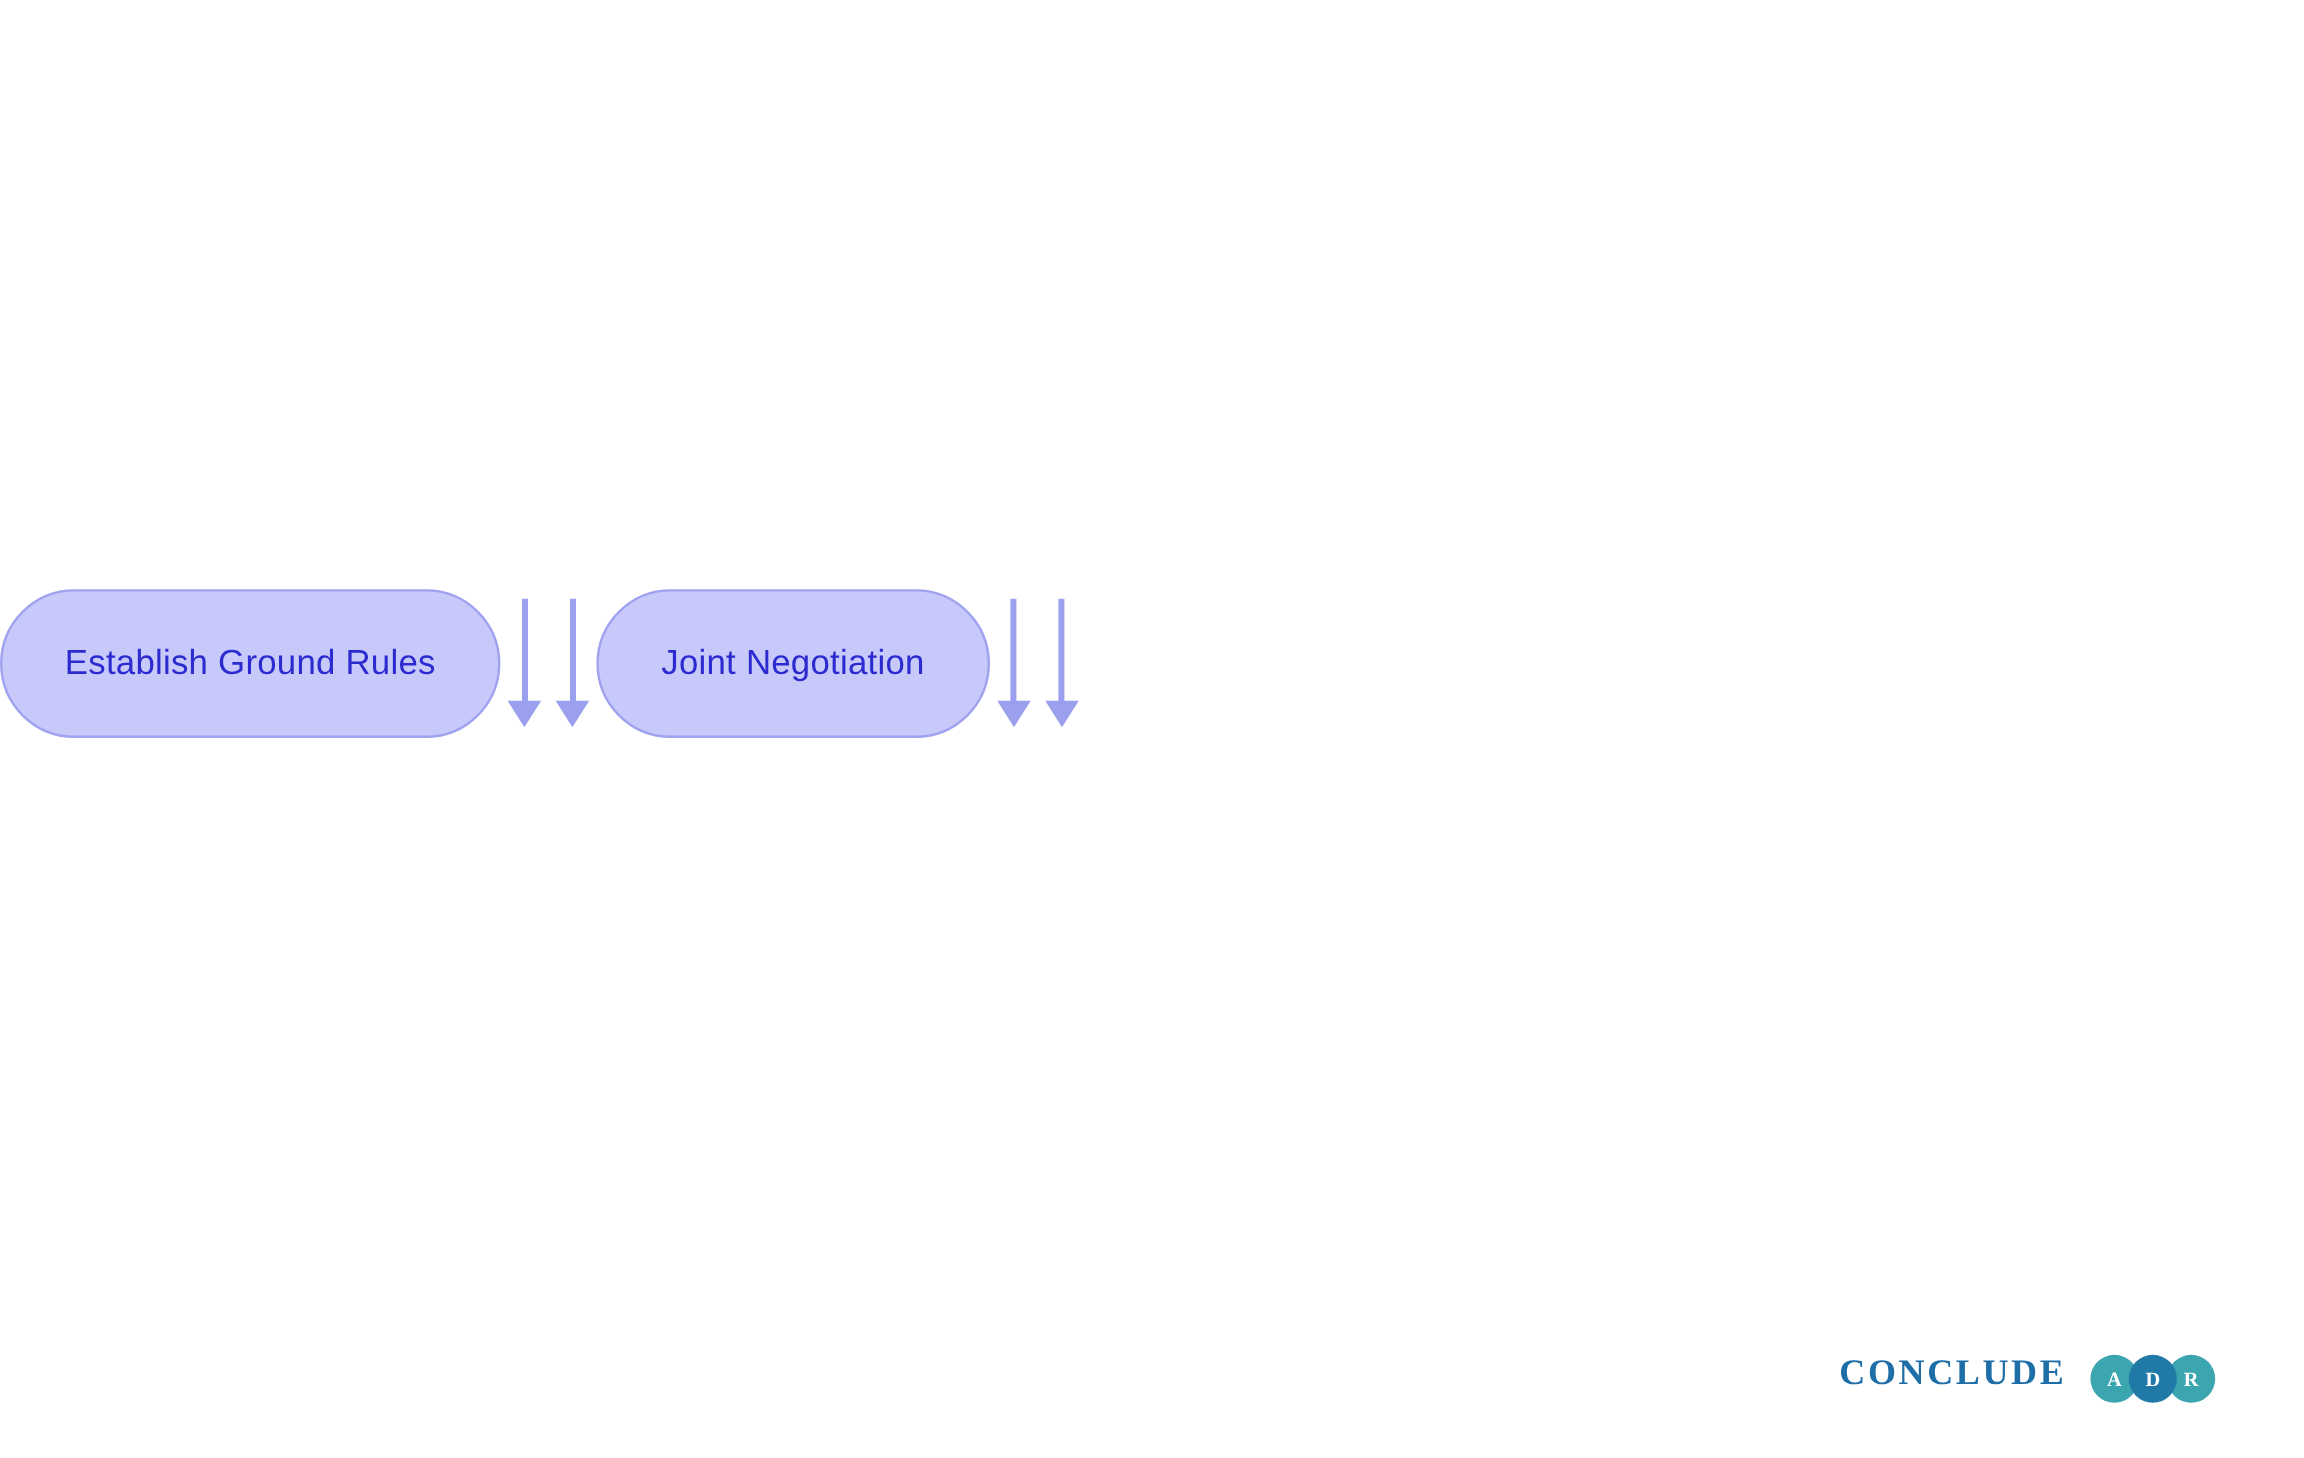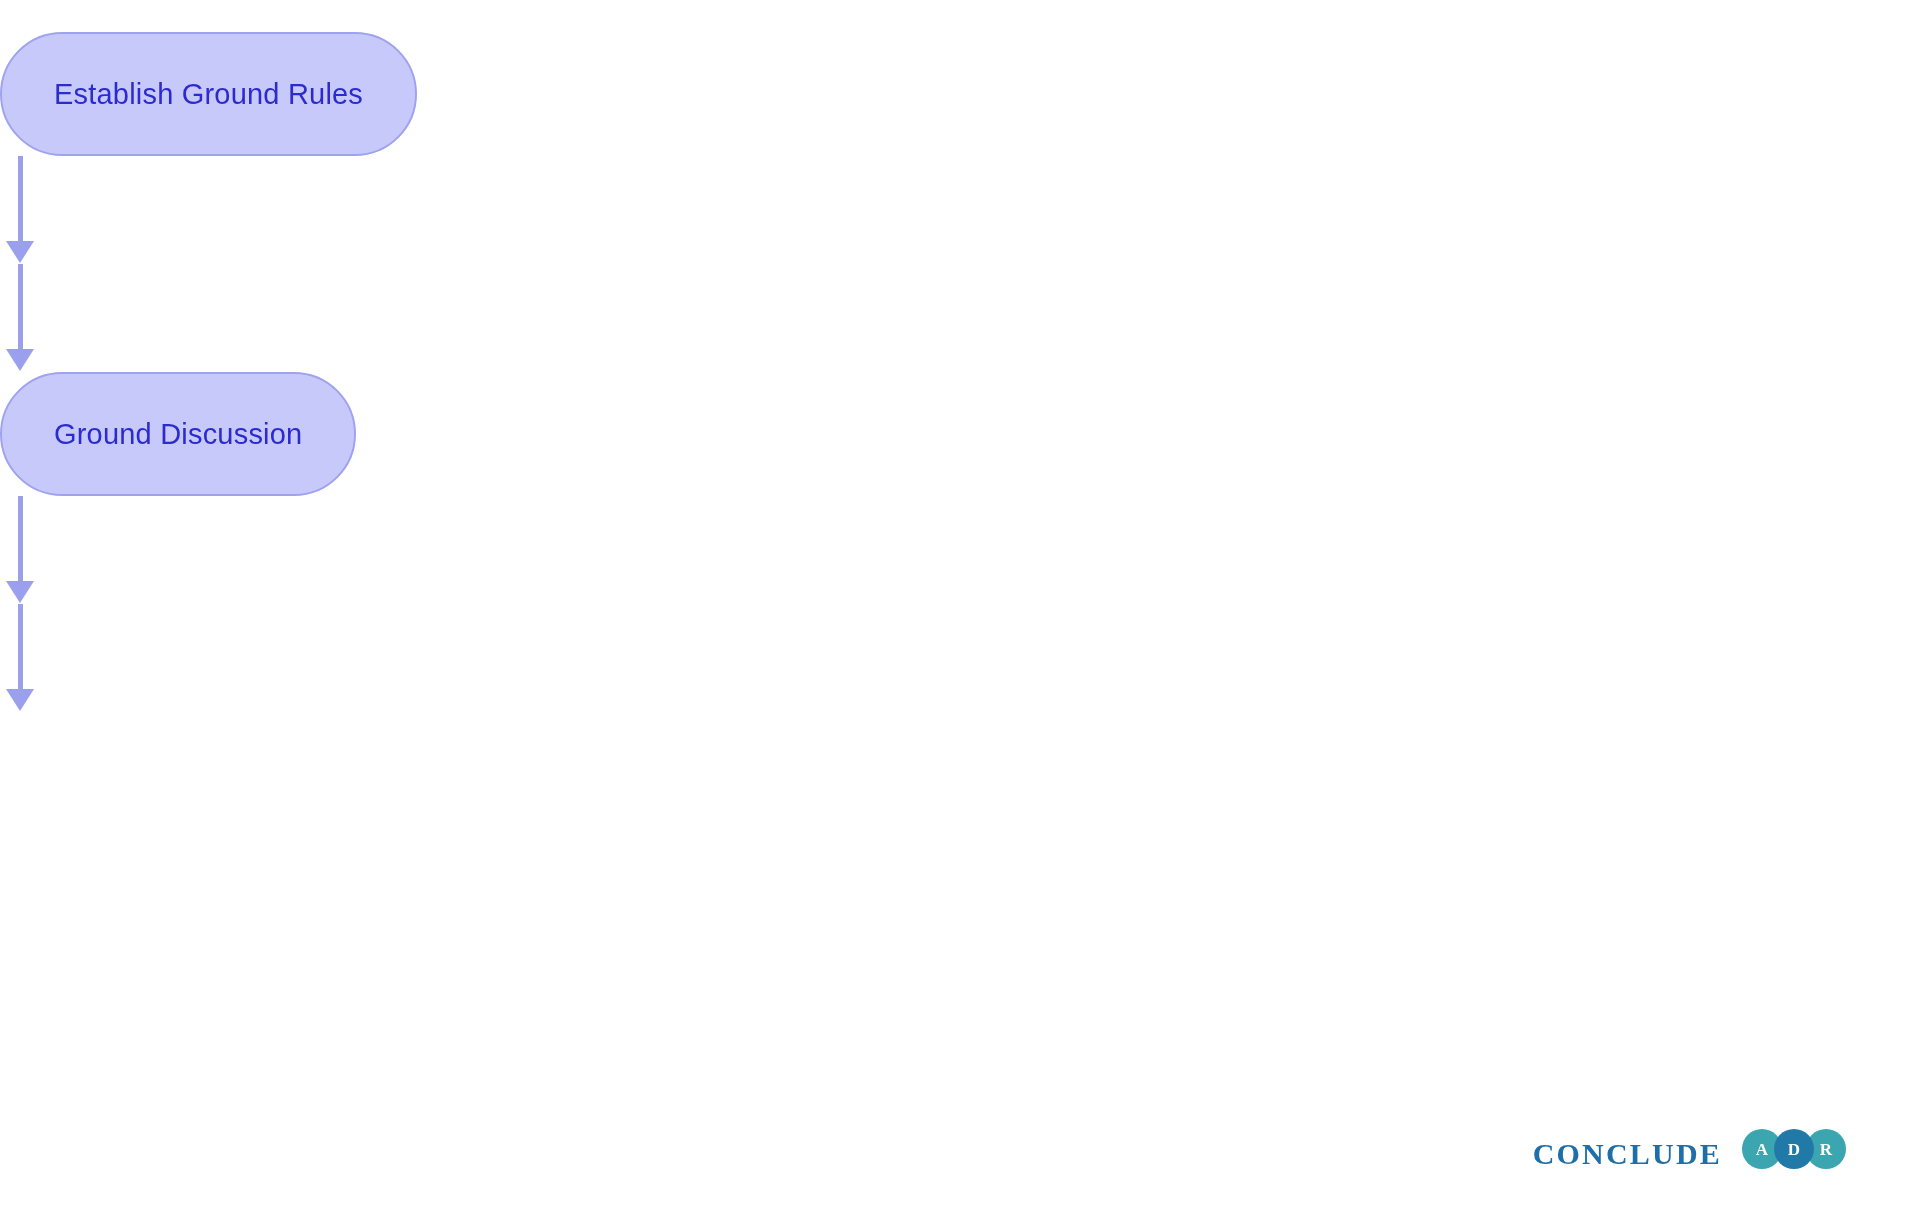--- a/index.html
+++ b/index.html
@@ -25,24 +25,24 @@
     height: 1090px;
   }
 
   .flow-column {
     position: absolute;
     left: 0;
     top: 0;
     width: 1920px;
     height: 1090px;
     display: flex;
-    flex-direction: column;
-    align-items: flex-start;
+    flex-direction: row;
+    align-items: center;
     justify-content: flex-start;
-    padding-top: 32px;
+    padding-top: 16px;
     box-sizing: border-box;
   }
 
   
   .node {
     position: relative;
     height: 124px;
     border: 2px solid #9fa2ee;
     background: #c8c9fb;
     border-radius: 62px;
@@ -85,21 +85,21 @@
     border-top: 22px solid #9aa0ee;
     margin-top: -1px;
   }
 
   
   #brand-logo {
     position: absolute;
     right: 74px;
     bottom: 46px;
     display: flex;
-    align-items: flex-end;
+    align-items: flex-start;
     gap: 20px;
   }
   .brand-wordmark {
     color: #1e6ea7;
     font-family: "Liberation Serif", serif;
     font-size: 30px;
     font-weight: 700;
     letter-spacing: 2.2px;
     line-height: 1;
     white-space: nowrap;
@@ -142,21 +142,21 @@
       <div class="connector-head"></div>
     </div>
 
 
     <div class="connector">
       <div class="connector-line"></div>
       <div class="connector-head"></div>
     </div>
 
     <div class="node">
-      <span class="node-label">Ground Discussion</span>
+      <span class="node-label">Joint Negotiation</span>
     </div>
 
     <div class="connector">
       <div class="connector-line"></div>
       <div class="connector-head"></div>
     </div>
 
 
     <div class="connector">
       <div class="connector-line"></div>

